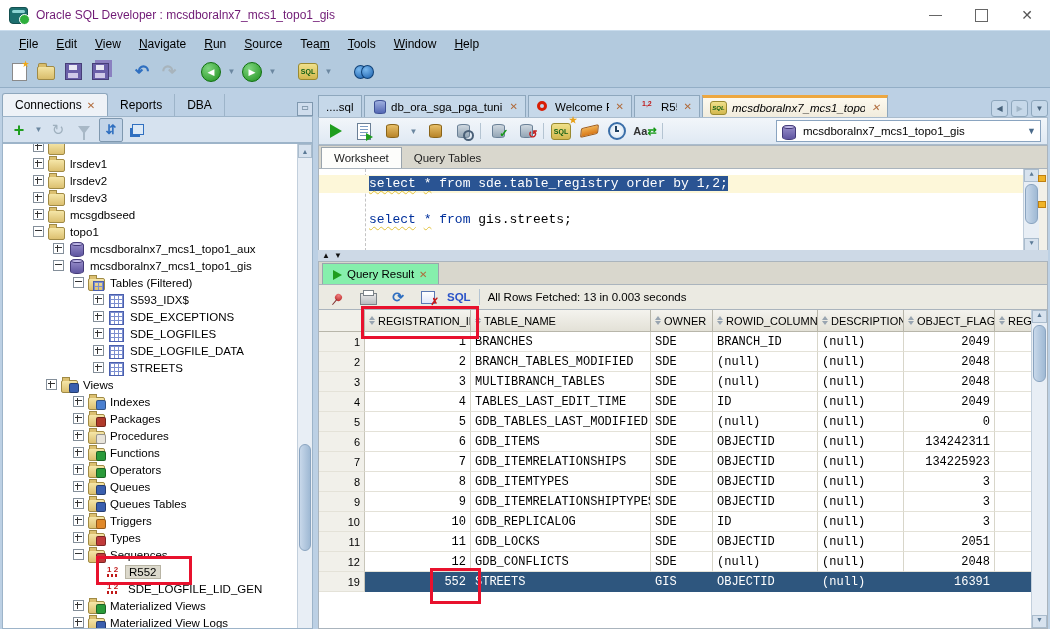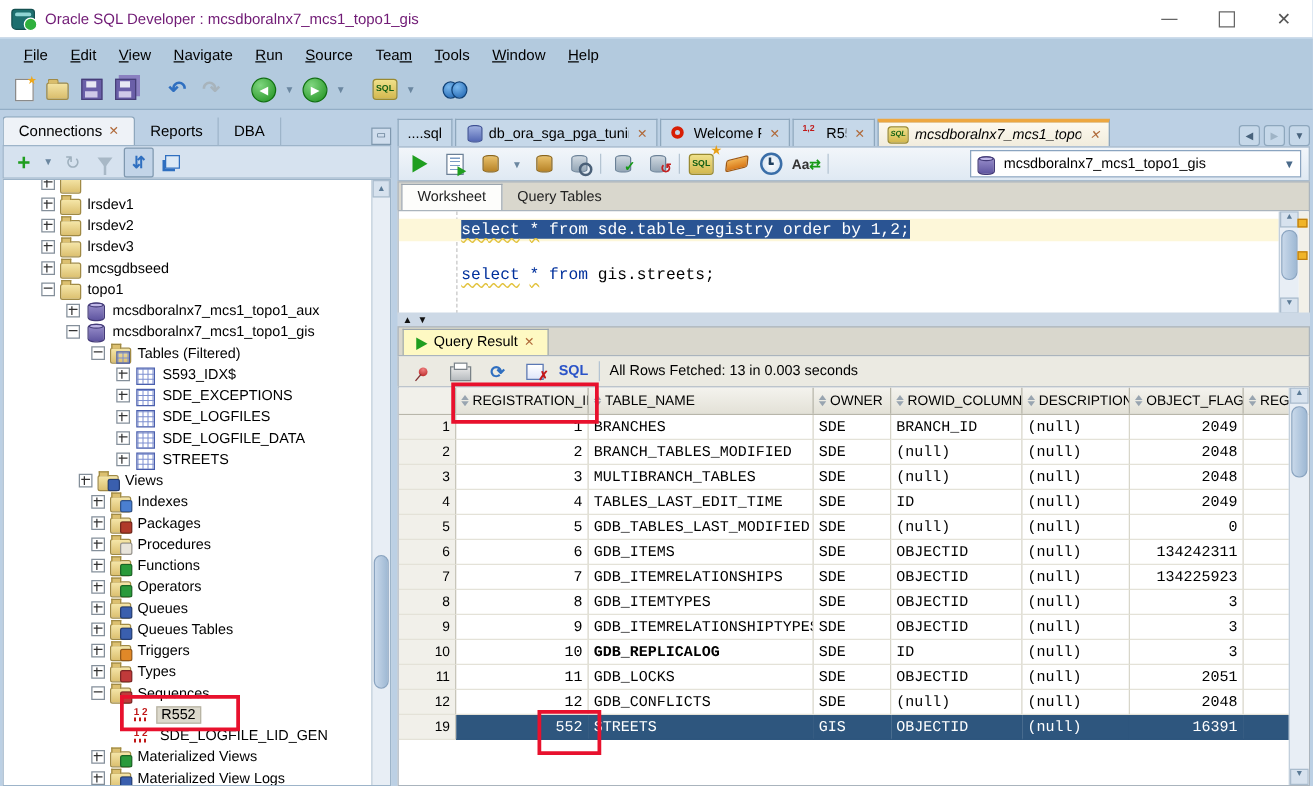--- a/index.html
+++ b/index.html
@@ -166,21 +166,21 @@
   .ed-marks{position:absolute;right:0;top:0;bottom:0;width:8px;background:#f2f0e8}
   .mark{position:absolute;right:1px;width:6px;height:5px;background:#f0b428;border:1px solid #c08010}
 
   
   .hsplit{position:absolute;top:162px;left:3px;right:2px;height:11px;background:#cdd9e6;display:flex;align-items:center;gap:4px;padding-left:4px;box-sizing:border-box}
   .hsplit .tri{font-size:8px;color:#111;line-height:8px}
 
   
   .qr-tabs{position:absolute;top:173px;left:3px;right:2px;height:24px;background:#d9d7cd;border:1px solid #aab4bd;
            display:flex;align-items:flex-end;box-sizing:border-box}
-  .qr-tab{display:flex;align-items:flex-end;gap:5px;padding:4px 10px;background:#fef9c3;border:1px solid #9aa4ad;border-bottom:none;margin-left:3px;font-size:11.5px}
+  .qr-tab{display:flex;align-items:flex-end;gap:5px;padding:4px 10px;background:#86efac;border:1px solid #9aa4ad;border-bottom:none;margin-left:3px;font-size:11.5px}
   .qr-tab .runico{width:0;height:0;border-top:5px solid transparent;border-bottom:5px solid transparent;border-left:9px solid #1f9e1f}
   .qr-toolbar{position:absolute;top:197px;left:3px;right:2px;height:24px;background:#ebeae2;border-left:1px solid #aab4bd;border-right:1px solid #aab4bd;
               display:flex;align-items:center;gap:8px;padding-left:8px;box-sizing:border-box;font-size:11.5px}
   .i-pin{width:7px;height:7px;border-radius:50%;background:radial-gradient(circle at 35% 30%,#f08080,#b01818);position:relative;transform:rotate(40deg)}
   .i-pin::after{content:"";position:absolute;left:2.5px;top:6px;width:1.5px;height:7px;background:#803030}
   .i-printer{width:15px;height:10px;background:linear-gradient(#e8e8e8,#b8bcc0);border:1px solid #7a8288;position:relative;margin-top:3px}
   .i-printer::before{content:"";position:absolute;left:2px;top:-4px;width:9px;height:4px;background:#fff;border:1px solid #7a8288}
   .i-refresh2{color:#2f6fc0;font-size:14px;font-weight:bold}
   .i-gridx{width:12px;height:11px;border:1px solid #5a77b4;background:linear-gradient(#fff,#dfe6fa);position:relative}
   .i-gridx::before{content:"✗";position:absolute;right:-5px;bottom:-4px;color:#c41818;font-size:10px;font-weight:bold}
@@ -403,21 +403,21 @@
         </span>
         <span class="tlabel">SDE_LOGFILE_DATA</span>
       </div>
       <div class="titem" style="padding-left: 90px;">
         <span class="expander plus"></span>
         <span class="ticn">
           <span class="tbl"></span>
         </span>
         <span class="tlabel">STREETS</span>
       </div>
-      <div class="titem" style="padding-left: 60px;">
+      <div class="titem" style="padding-left: 43px;">
         <span class="expander plus"></span>
         <span class="ticn">
           <span class="f"></span>
           <span class="badge" style="background:#3a5fae"></span>
         </span>
         <span class="tlabel">Views</span>
       </div>
       <div class="titem" style="padding-left: 70px;">
         <span class="expander plus"></span>
         <span class="ticn">
@@ -819,21 +819,21 @@
         <div class="gc" style="width: 180px;">GDB_ITEMRELATIONSHIPTYPES</div>
         <div class="gc" style="width: 62px;">SDE</div>
         <div class="gc" style="width: 105px;">OBJECTID</div>
         <div class="gc" style="width: 86px;">(null)</div>
         <div class="gc num" style="width: 91px;">3</div>
         <div class="gc" style="width: 41px;"></div>
       </div>
       <div class="grow">
         <div class="gc gutter">10</div>
         <div class="gc num" style="width: 106px;">10</div>
-        <div class="gc" style="width: 180px; font-weight: bold;">GDB_REPLICALOG</div>
+        <div class="gc" style="width: 180px;">GDB_REPLICALOG</div>
         <div class="gc" style="width: 62px;">SDE</div>
         <div class="gc" style="width: 105px;">ID</div>
         <div class="gc" style="width: 86px;">(null)</div>
         <div class="gc num" style="width: 91px;">3</div>
         <div class="gc" style="width: 41px;"></div>
       </div>
       <div class="grow">
         <div class="gc gutter">11</div>
         <div class="gc num" style="width: 106px;">11</div>
         <div class="gc" style="width: 180px;">GDB_LOCKS</div>

